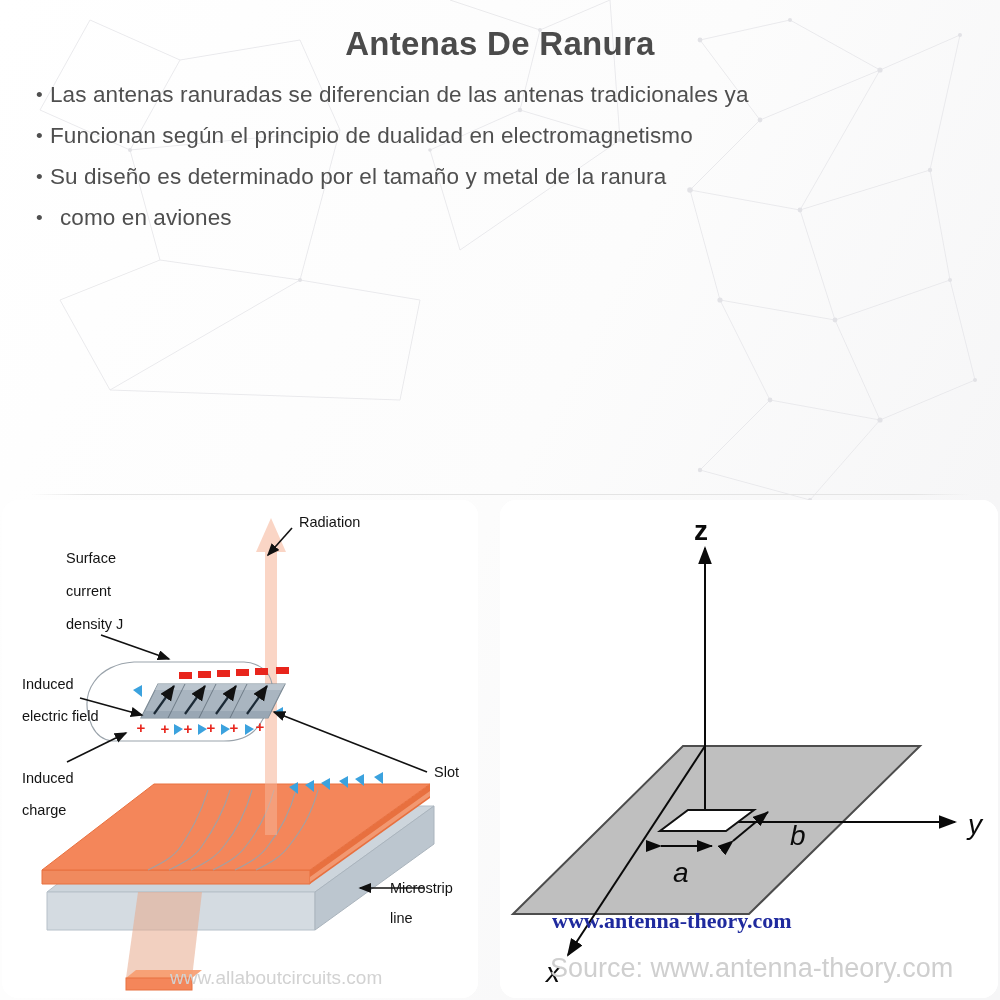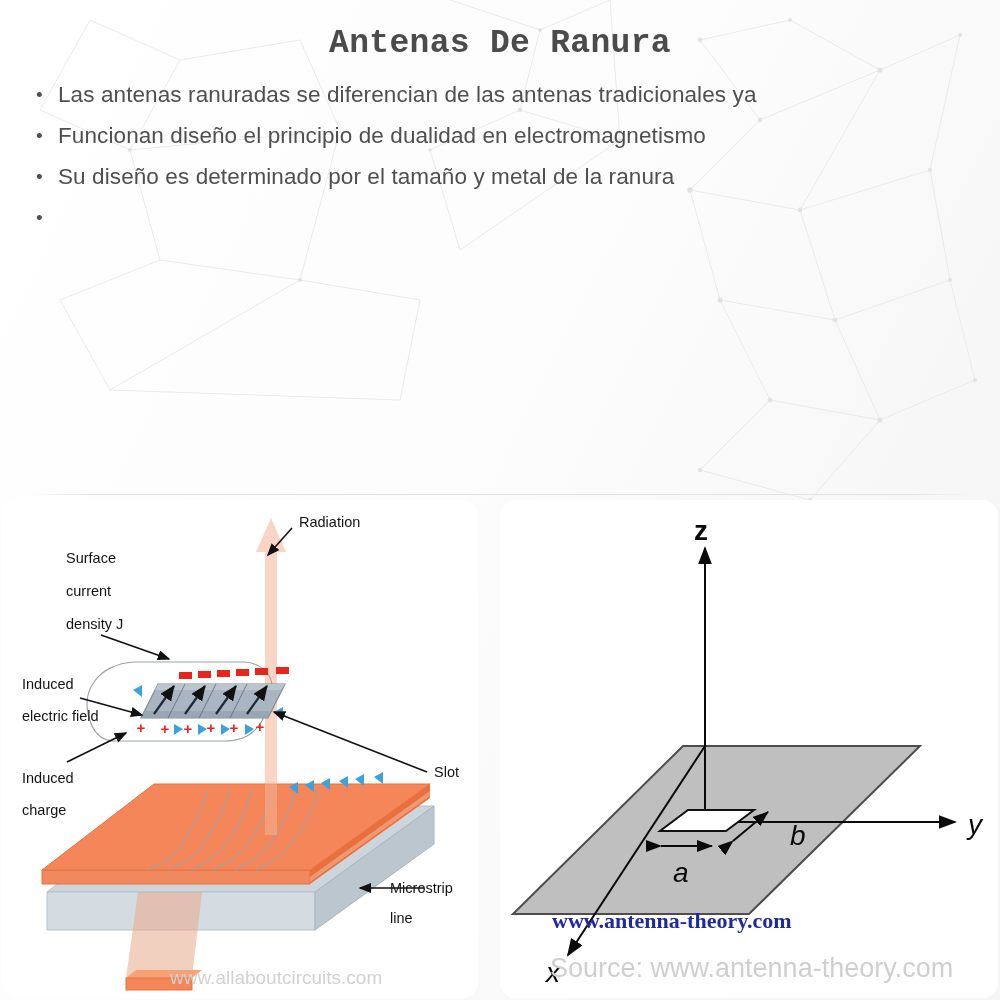--- a/index.html
+++ b/index.html
@@ -15,33 +15,32 @@
   
   .bg-texture{position:absolute;inset:0;pointer-events:none;}
 
   
   .slide{position:absolute;left:0;top:0;width:1000px;height:495px;}
   .slide-title{
     position:absolute;top:25px;left:0;width:1000px;
     text-align:center;
     font-size:33px;font-weight:600;color:#4b4b4b;
     letter-spacing:0.3px;
-    font-family:Liberation Mono, monospace;
   }
   .bullets{position:absolute;top:80px;left:36px;width:928px;}
   .bullet{
     display:flex;align-items:flex-start;
     font-size:22.5px;line-height:29px;color:#4f4f4f;
     margin-bottom:12px;
     letter-spacing:0.1px;
   }
   .bullet .dot{
     flex:0 0 auto;width:14px;color:#4f4f4f;font-size:19px;line-height:29px;
   }
-  .bullet .txt{flex:1 1 auto;margin-left:8px;}
+  .bullet .txt{flex:1 1 auto;}
   .bullet .txt .l2{display:block;margin-left:10px;}
 
   
   .divider{
     position:absolute;left:30px;top:494px;width:940px;height:1px;
     background:linear-gradient(to right,rgba(0,0,0,0),#e4e4e4 6%,#e4e4e4 94%,rgba(0,0,0,0));
   }
 
   
   .panel{
@@ -120,34 +119,35 @@
       <div class="bullet">
         <span class="dot">•</span>
         <span class="txt">
           <span>Las antenas ranuradas se diferencian de las antenas tradicionales ya</span>
         </span>
       </div>
 
       <div class="bullet">
         <span class="dot">•</span>
         <span class="txt">
-          <span>Funcionan diseño el principio de dualidad en electromagnetismo</span>
+          <span>Funcionan según el principio de dualidad en electromagnetismo</span>
         </span>
       </div>
 
       <div class="bullet">
         <span class="dot">•</span>
         <span class="txt">
           <span>Su diseño es determinado por el tamaño y metal de la ranura</span>
         </span>
       </div>
 
       <div class="bullet">
         <span class="dot">•</span>
         <span class="txt">
+          <span class="l2">como en aviones</span>
         </span>
       </div>
 
     </div>
   </div>
 
   <div class="divider"></div>
 
   <div class="panel" id="panel-left">
     <svg width="476" height="498" viewBox="0 0 476 498">

